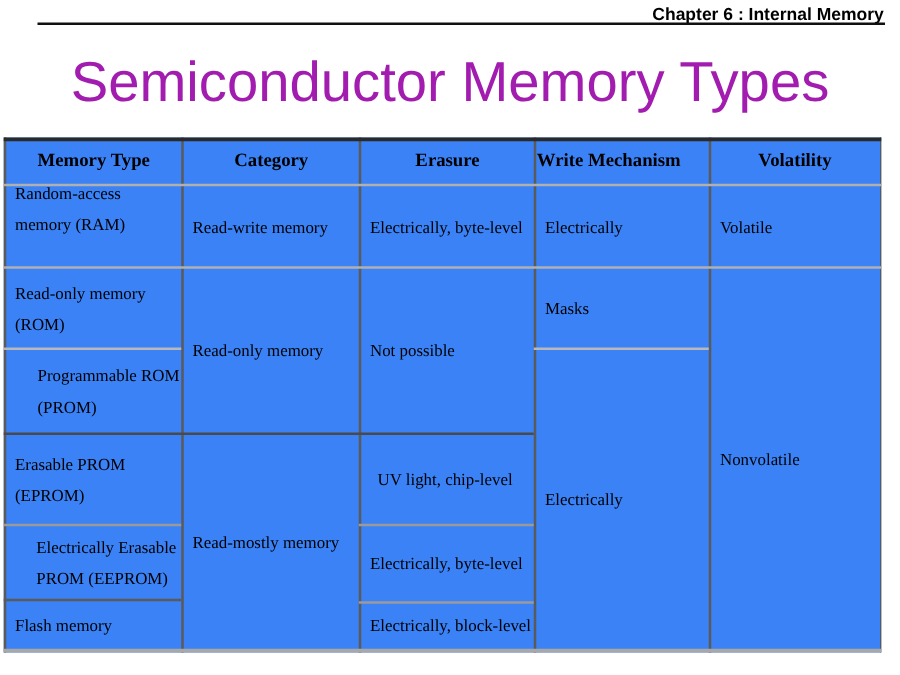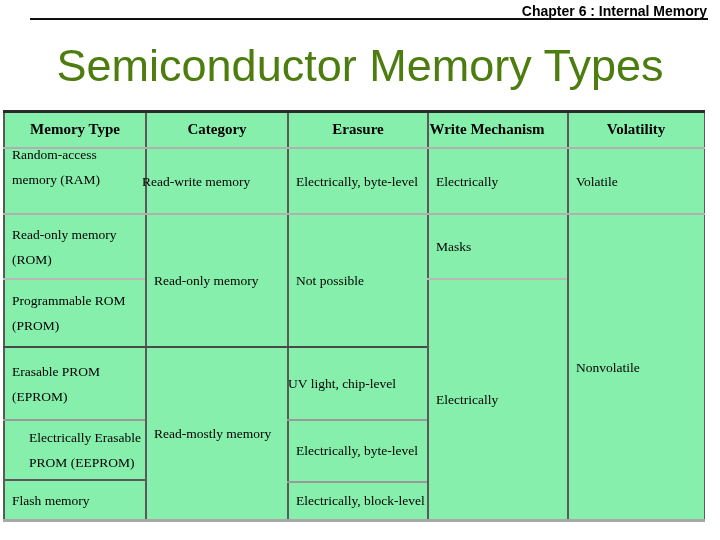--- a/index.html
+++ b/index.html
@@ -17,24 +17,24 @@
           background:rgba(250,252,255,.8);}
   .logo-text{position:absolute;left:0;top:31px;width:46px;font-family:"Liberation Sans",sans-serif;
           font-weight:bold;font-size:9.5px;letter-spacing:.2px;white-space:nowrap;}
   .lt-blue{color:#16337f;} .lt-orange{color:#f7941d;font-style:italic;}
 
   .chapter{position:absolute;top:3px;right:13px;font-family:"Liberation Sans",sans-serif;
           font-weight:bold;font-size:14px;color:#000;}
   .rule{position:absolute;left:30px;right:12px;top:18px;height:2px;background:#101010;}
 
   .title{position:absolute;left:0;right:0;top:40px;text-align:center;
-         font-family:"Liberation Sans",sans-serif;font-size:45px;color:#4d7c0f;white-space:nowrap;}
+         font-family:"Liberation Sans",sans-serif;font-size:45px;color:#a21caf;white-space:nowrap;}
 
   
-  .tbl{position:absolute;left:3px;top:110px;width:702px;height:412px;background:#86efac;}
+  .tbl{position:absolute;left:3px;top:110px;width:702px;height:412px;background:#3b82f6;}
   .vline,.hline{position:absolute;}
   .vline{top:0;height:412px;width:1.5px;background:#5a5a5a;}
   .hline{height:1.5px;background:#b8b8b8;}
 
   .cell{position:absolute;display:flex;align-items:center;font-size:13.5px;line-height:25px;
         padding-left:7px;box-sizing:border-box;}
   .hcell{position:absolute;display:flex;align-items:center;justify-content:center;
         font-weight:bold;font-size:15px;box-sizing:border-box;text-align:center;}
 </style>
 </head>
@@ -69,32 +69,32 @@
     <div class="hline" style="left:0;top:409px;width:702px;height:2.5px;background:#a8a8a8;"></div>
 
     <div class="hcell" style="left:2px;top:2px;width:140px;height:35px;">Memory Type</div>
     <div class="hcell" style="left:144px;top:2px;width:140px;height:35px;">Category</div>
     <div class="hcell" style="left:286px;top:2px;width:138px;height:35px;">Erasure</div>
     <div class="hcell" style="left:426px;top:2px;width:116px;height:35px;">Write Mechanism</div>
     <div class="hcell" style="left:566px;top:2px;width:134px;height:35px;">Volatility</div>
 
     <div class="cell" style="left:2px;top:32px;width:140px;height:49px;">Random-access memory (RAM)</div>
     <div class="cell" style="left:2px;top:105px;width:140px;height:63px;">Read-only memory (ROM)</div>
-    <div class="cell" style="left:2px;top:170px;width:161px;height:66px;">Programmable ROM (PROM)</div>
+    <div class="cell" style="left:20px;top:170px;width:161px;height:66px;">Programmable ROM (PROM)</div>
     <div class="cell" style="left:2px;top:238px;width:140px;height:71px;">Erasable PROM (EPROM)</div>
     <div class="cell" style="left:2px;top:311px;width:140px;height:58px;padding-left:24px;">Electrically Erasable PROM (EEPROM)</div>
     <div class="cell" style="left:2px;top:371px;width:140px;height:38px;">Flash memory</div>
 
-    <div class="cell" style="left:132px;top:39px;width:144px;height:64px;">Read-write memory</div>
+    <div class="cell" style="left:144px;top:39px;width:144px;height:64px;">Read-write memory</div>
     <div class="cell" style="left:144px;top:238px;width:140px;height:171px;">Read-mostly memory</div>
     <div class="cell" style="left:144px;top:105px;width:140px;height:131px;">Read-only memory</div>
 
     <div class="cell" style="left:286px;top:39px;width:138px;height:64px;">Electrically, byte-level</div>
     <div class="cell" style="left:286px;top:105px;width:138px;height:131px;border-radius:29px;">Not possible</div>
-    <div class="cell" style="left:278px;top:238px;width:138px;height:71px;">UV light, chip-level</div>
+    <div class="cell" style="left:292px;top:238px;width:138px;height:71px;">UV light, chip-level</div>
     <div class="cell" style="left:286px;top:311px;width:138px;height:58px;">Electrically, byte-level</div>
     <div class="cell" style="left:286px;top:371px;width:138px;height:38px;">Electrically, block-level</div>
 
     <div class="cell" style="left:426px;top:39px;width:138px;height:64px;">Electrically</div>
     <div class="cell" style="left:426px;top:105px;width:138px;height:63px;">Masks</div>
     <div class="cell" style="left:426px;top:170px;width:138px;height:239px;">Electrically</div>
 
     <div class="cell" style="left:566px;top:39px;width:134px;height:64px;">Volatile</div>
     <div class="cell" style="left:566px;top:105px;width:134px;height:304px;">Nonvolatile</div>
 

